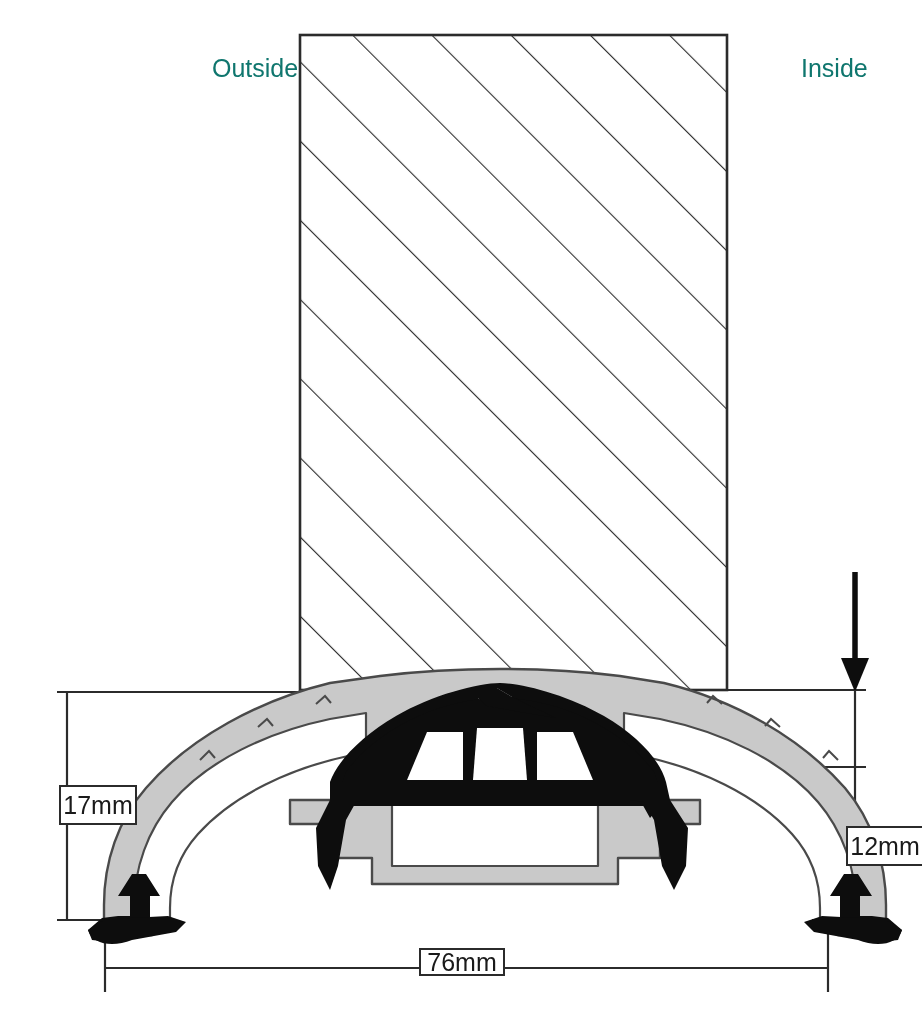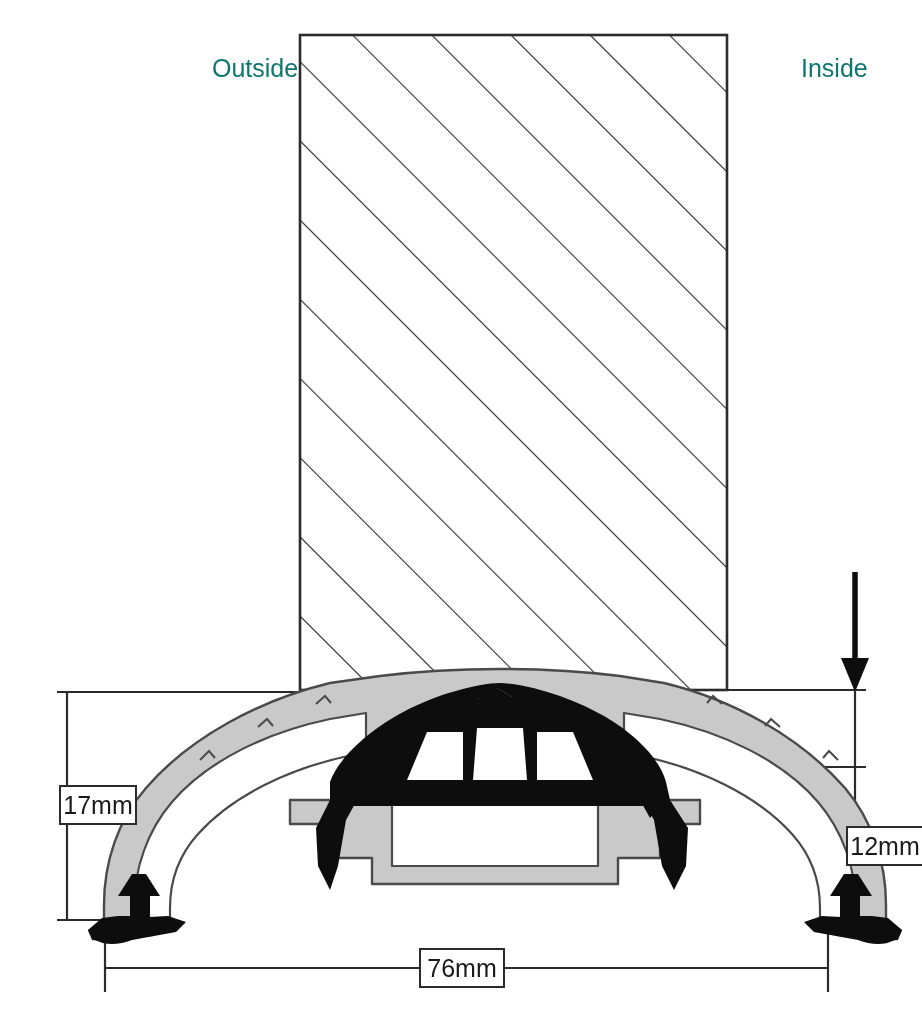--- a/index.html
+++ b/index.html
@@ -26,21 +26,21 @@
   .dimbox{
     position:absolute;
     background:#ffffff;
     border:2px solid #2b2b2b;
     font-size:25px;
     display:flex;align-items:center;justify-content:center;
     box-sizing:border-box;
   }
   #box-17{left:31px;top:785px;width:78px;height:40px;margin-left:28px;}
   #box-12{left:818px;top:826px;width:78px;height:40px;margin-left:28px;}
-  #box-76{left:419px;top:948px;width:86px;height:40px;}
+  #box-76{left:419px;top:948px;width:86px;height:28px;}
 </style>
 </head>
 <body>
 
 <div id="stage">
 
   <svg id="dwg" viewBox="0 0 922 1024">
     <defs>
 
       <pattern id="hatch" width="56" height="56" patternUnits="userSpaceOnUse" patternTransform="rotate(-45)">

